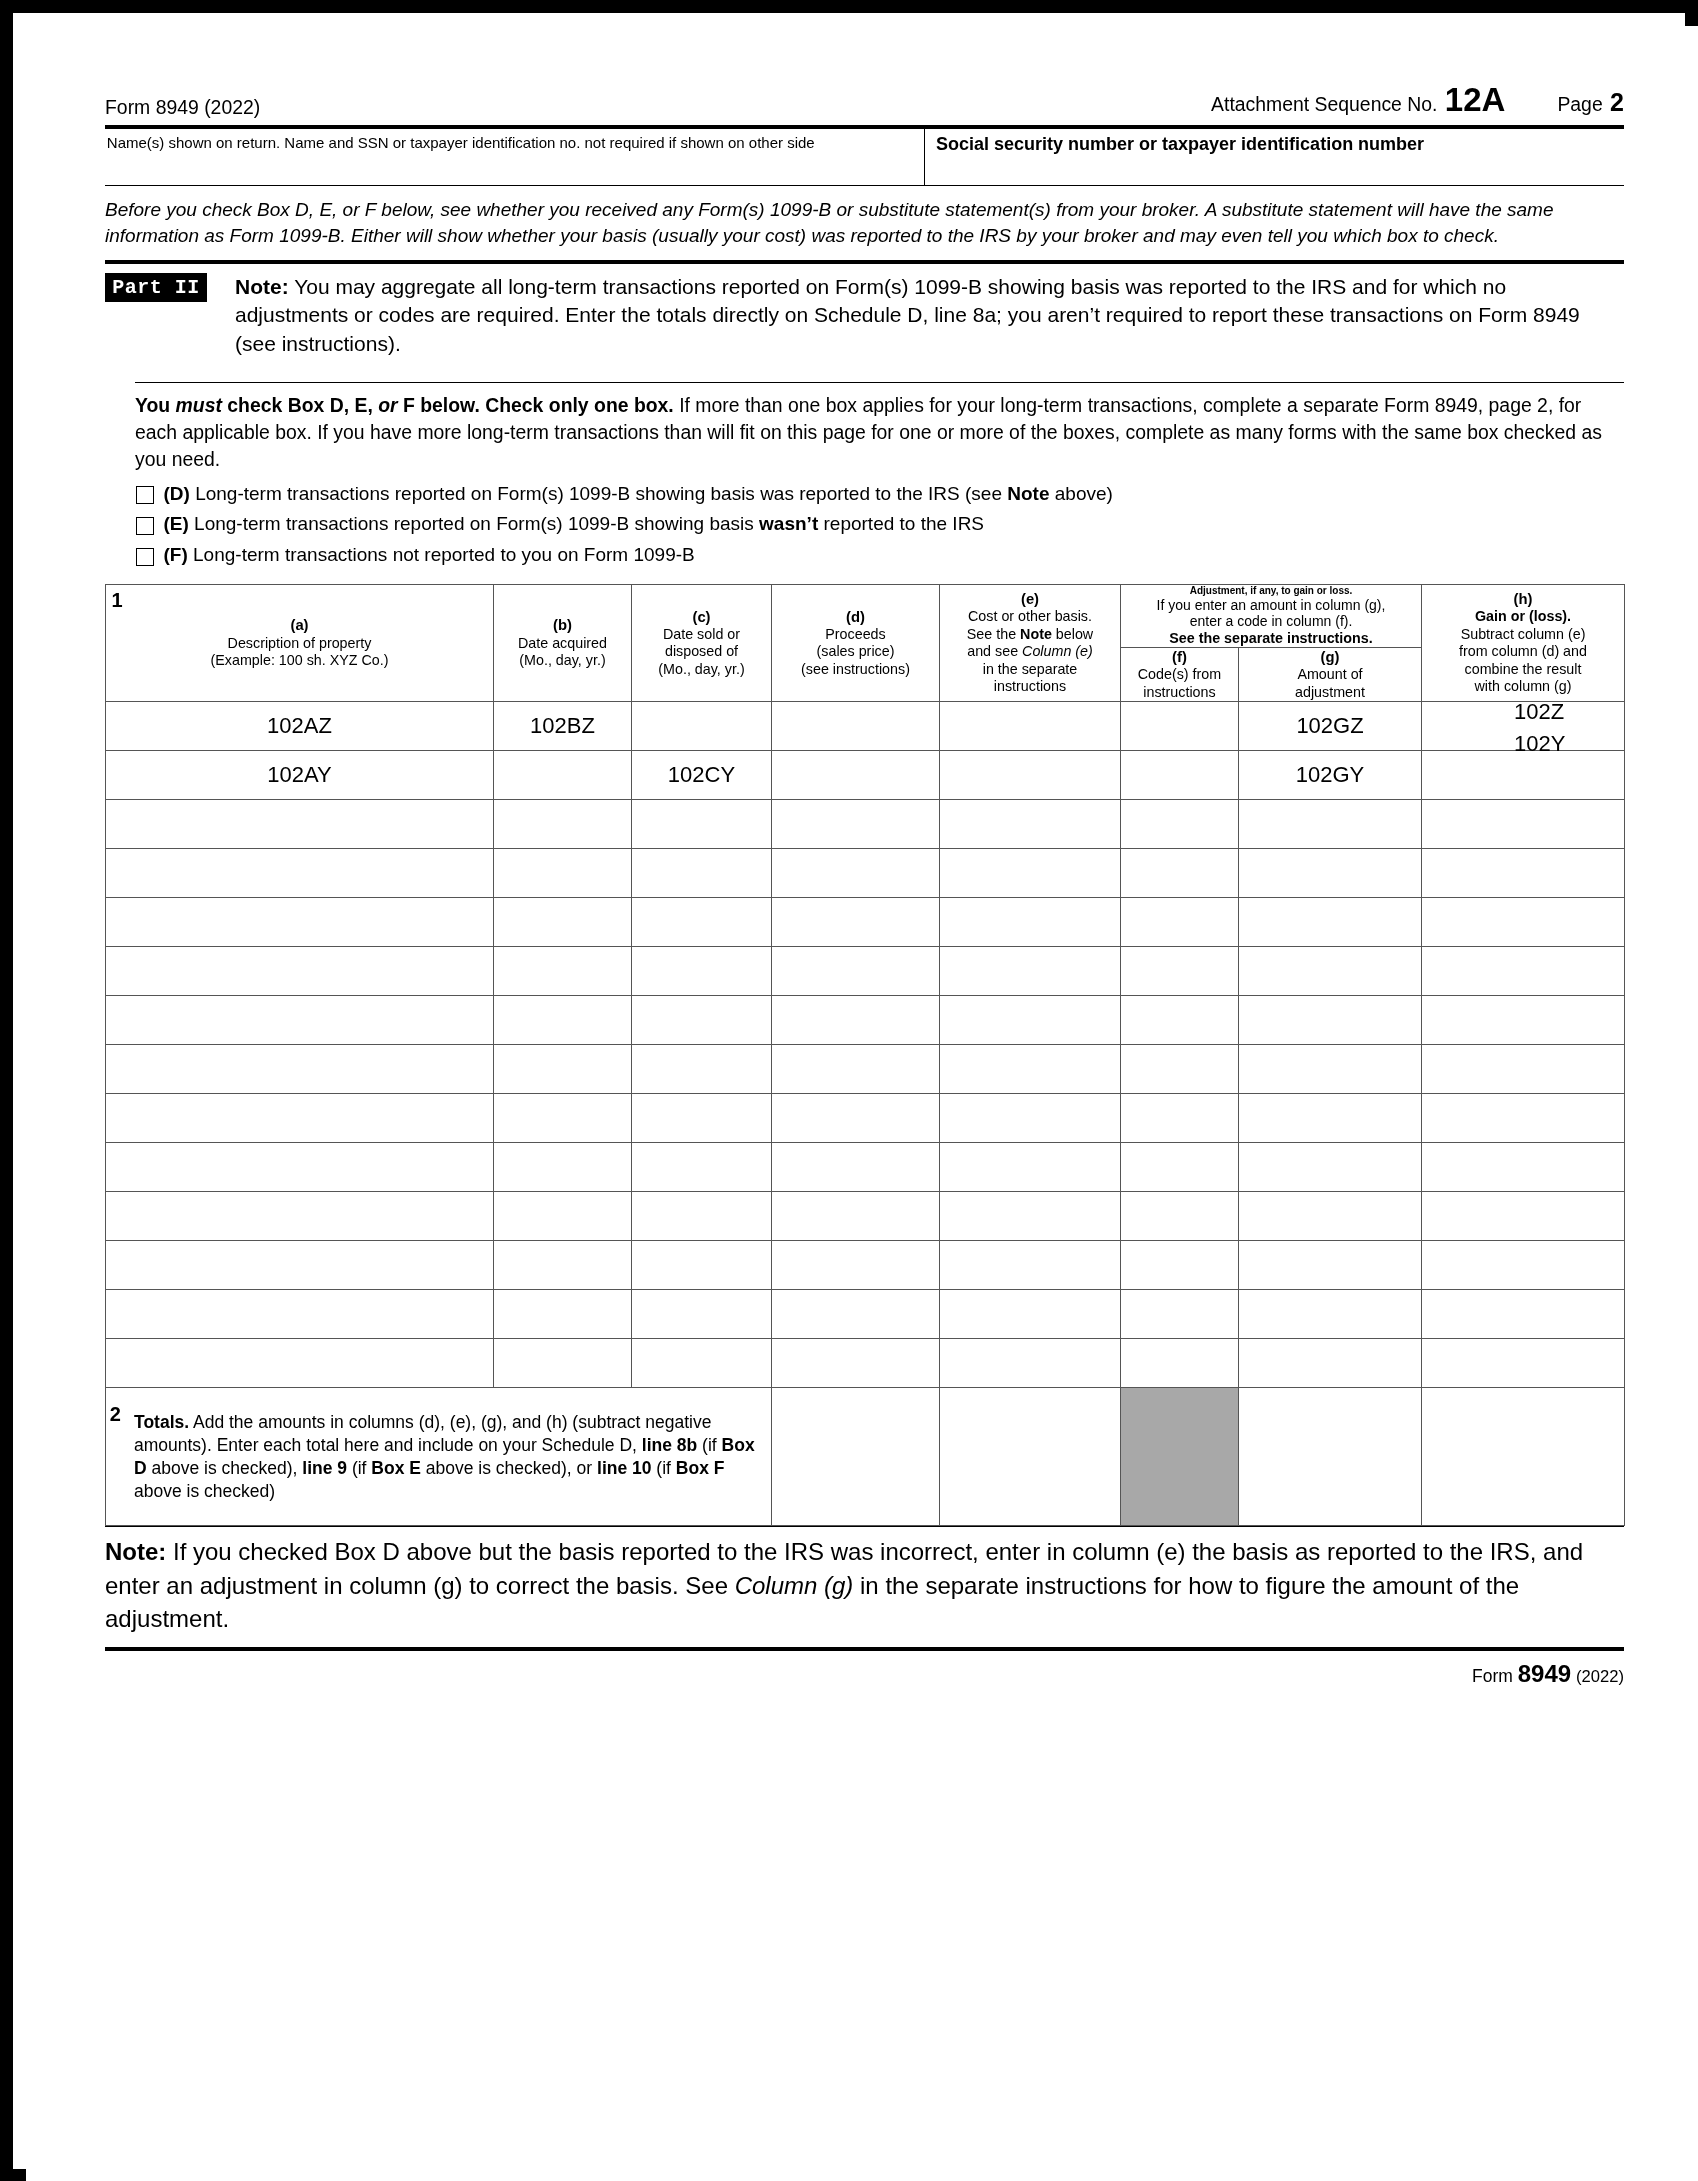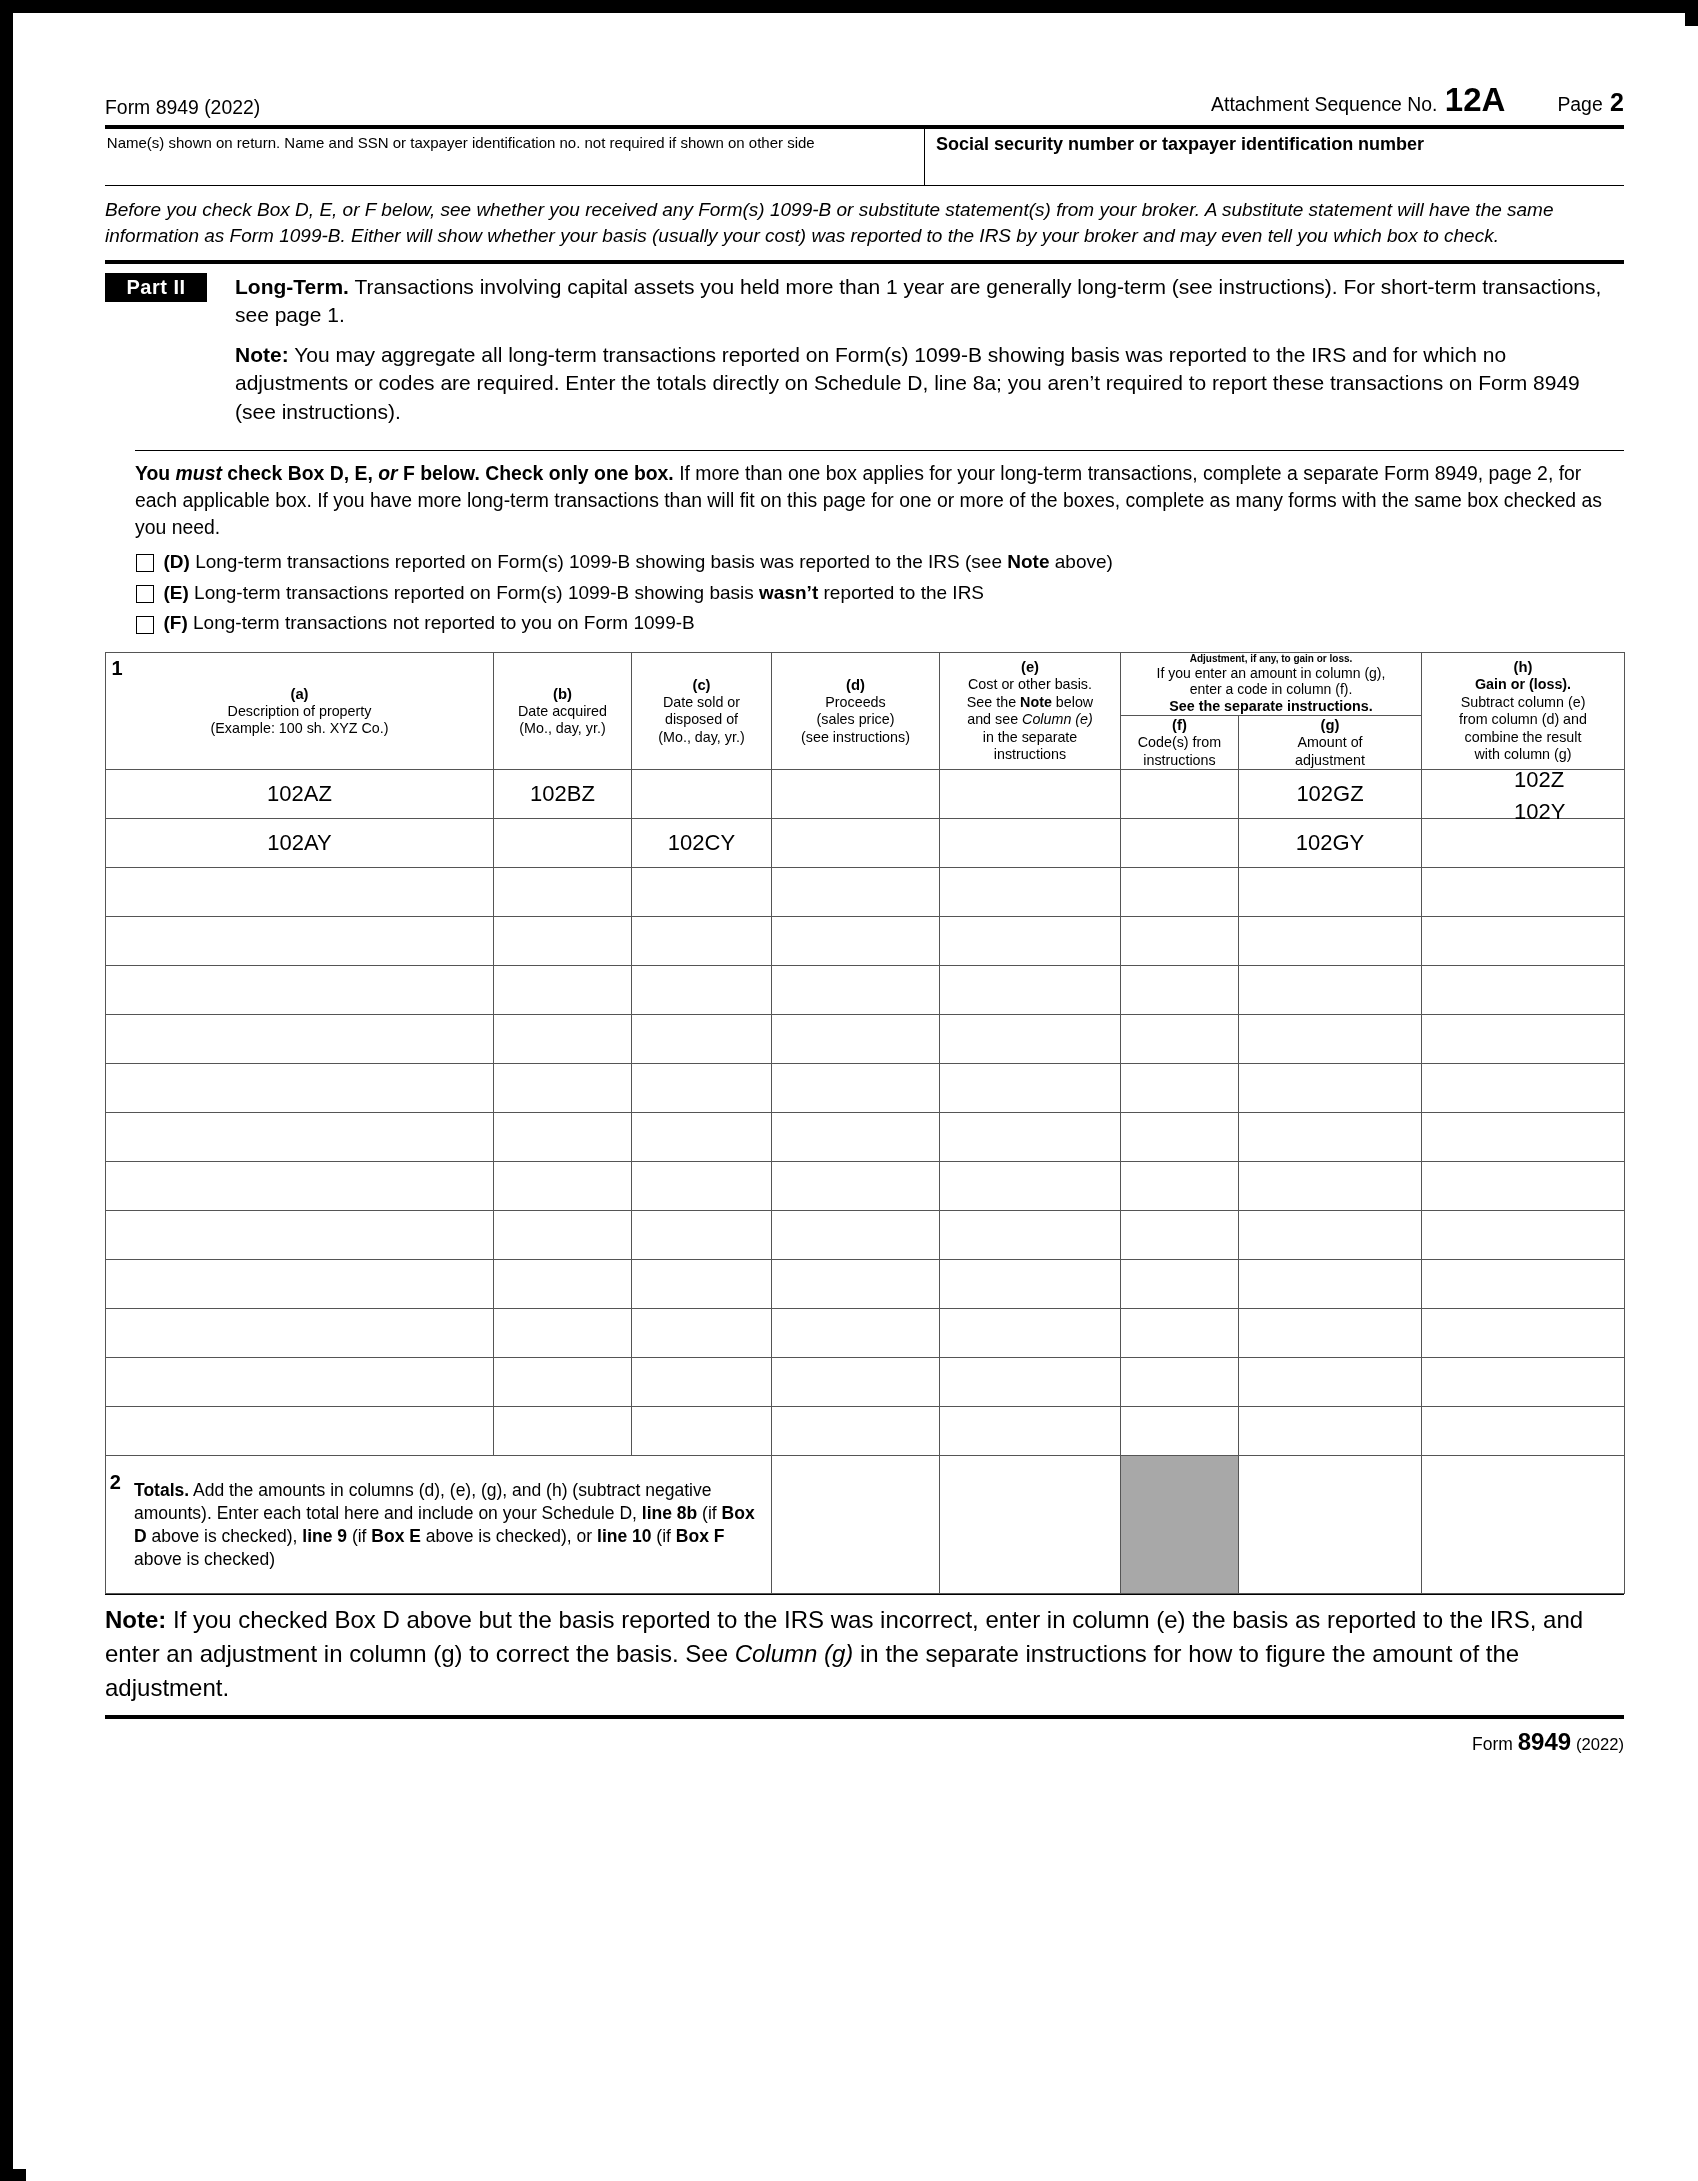--- a/index.html
+++ b/index.html
@@ -99,20 +99,21 @@
     flex: 0 0 102px;
     background: #000;
     color: #fff;
     font-weight: bold;
     font-size: 20px;
     height: 29.5px;
     line-height: 29.5px;
     text-align: center;
     margin-right: 28px;
     letter-spacing: 0.5px;
+    font-family: Liberation Mono, monospace;
   }
   .part-body { flex: 1; font-size: 21px; line-height: 1.36; }
   .part-body p { margin: 0 0 11px 0; }
   .part-body p:last-child { margin-bottom: 18px; }
   .part-body b { font-weight: bold; }
 
   
   .mustcheck {
     border-top: 1.4px solid #000;
     font-size: 19.4px;
@@ -270,21 +271,20 @@
         <div class="cellB">
           <span>Social security number or taxpayer identification number</span>
         </div>
       </div>
 
       <div class="intro">Before you check Box D, E, or F below, see whether you received any Form(s) 1099-B or substitute statement(s) from your broker. A substitute statement will have the same information as Form 1099-B. Either will show whether your basis (usually your cost) was reported to the IRS by your broker and may even tell you which box to check.</div>
 
       <div class="partband">
         <div class="part-tag">Part II</div>
         <div class="part-body">
-          <p><b>Long-Term.</b><span> Transactions involving capital assets you held more than 1 year are generally long-term (see instructions). For short-term transactions, see page 1.</span></p>
           <p><b>Note:</b><span> You may aggregate all long-term transactions reported on Form(s) 1099-B showing basis was reported to the IRS and for which no adjustments or codes are required. Enter the totals directly on Schedule D, line 8a; you aren’t required to report these transactions on Form 8949 (see instructions).</span></p>
         </div>
       </div>
 
       <div class="mustcheck">
         <b>You </b><b><i>must</i></b><b> check Box D, E, </b><b><i>or</i></b><b> F below. Check only one box.</b><span> If more than one box applies for your long-term transactions, complete a separate Form 8949, page 2, for each applicable box. If you have more long-term transactions than will fit on this page for one or more of the boxes, complete as many forms with the same box checked as you need.</span>
       </div>
 
       <div class="boxlist">
         <div class="boxrow">

